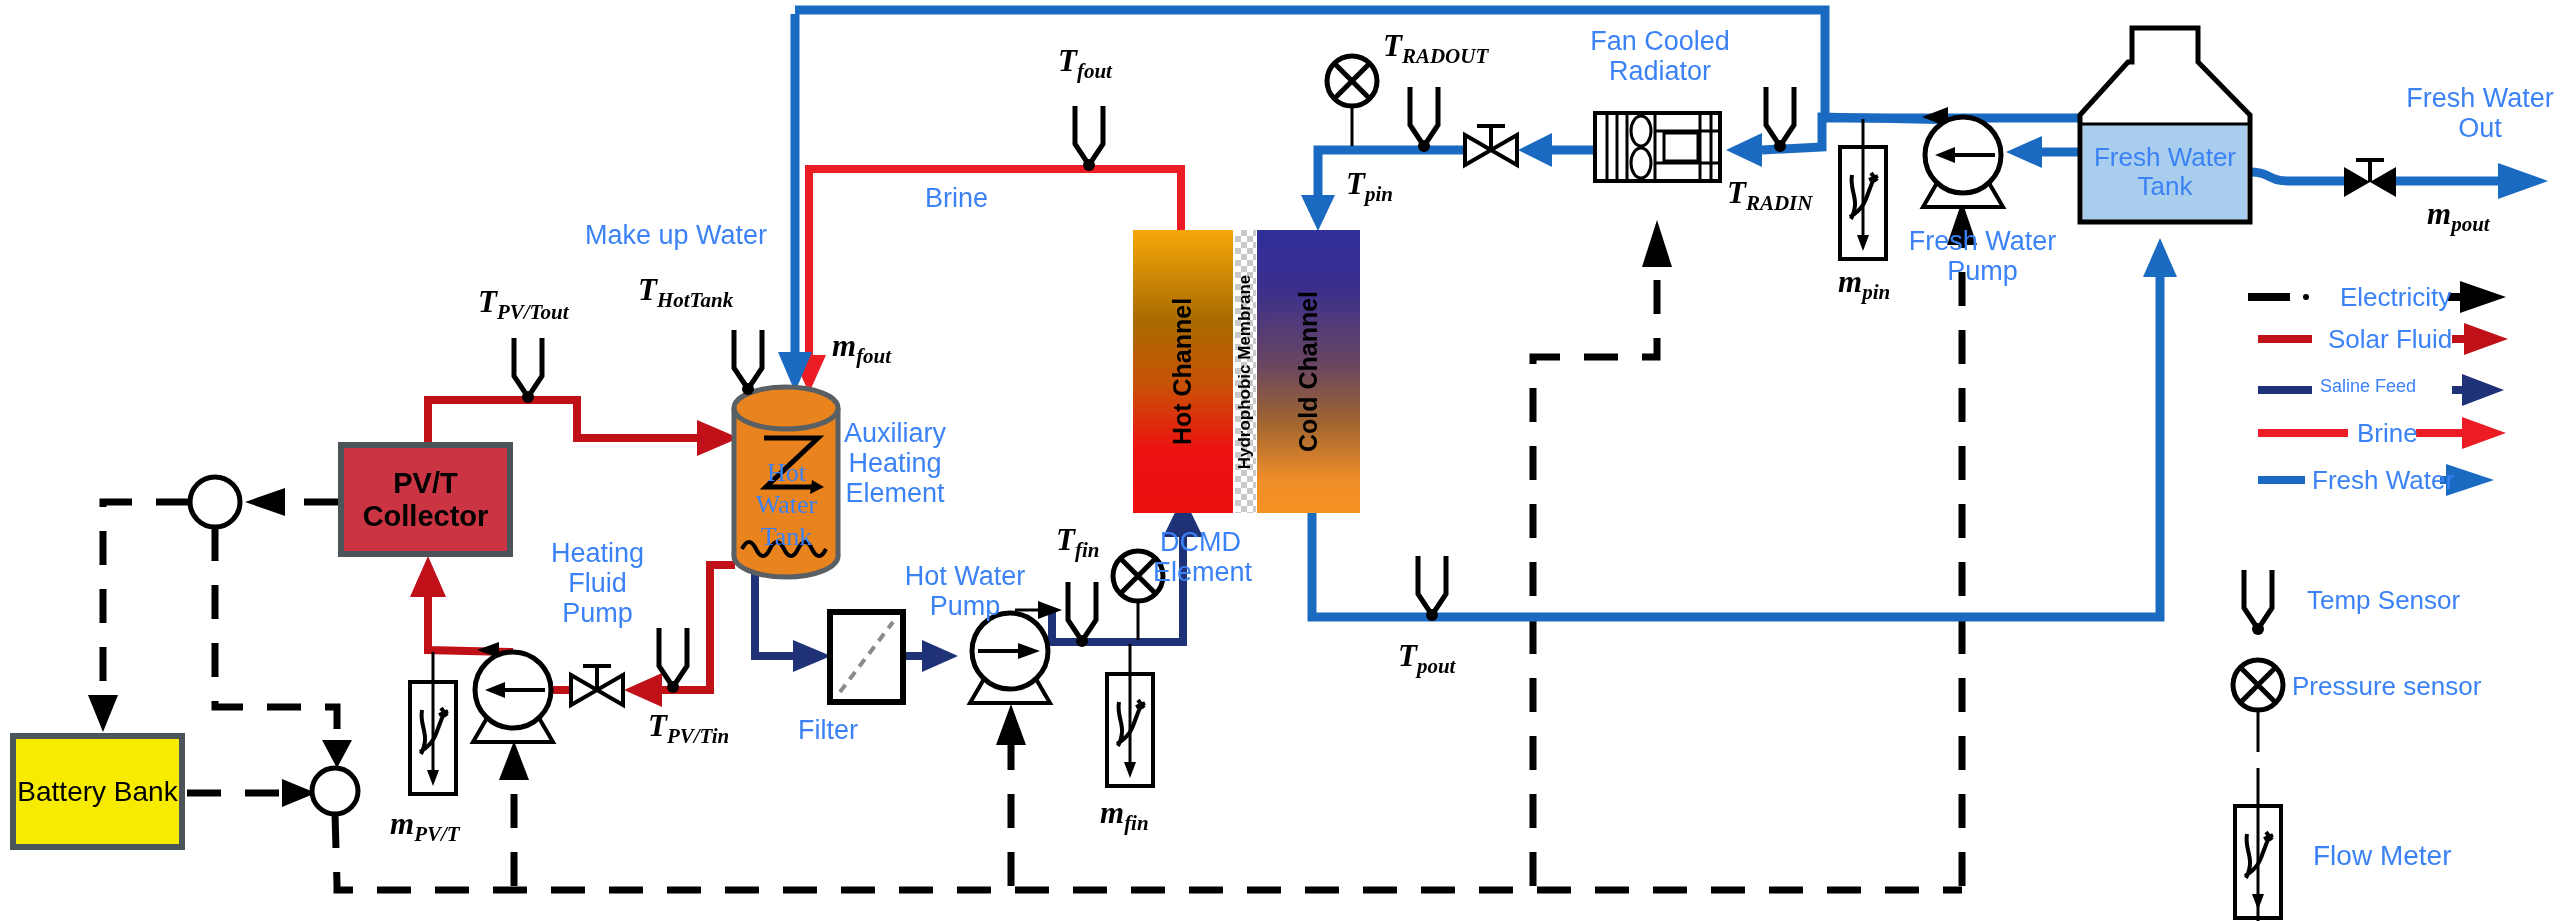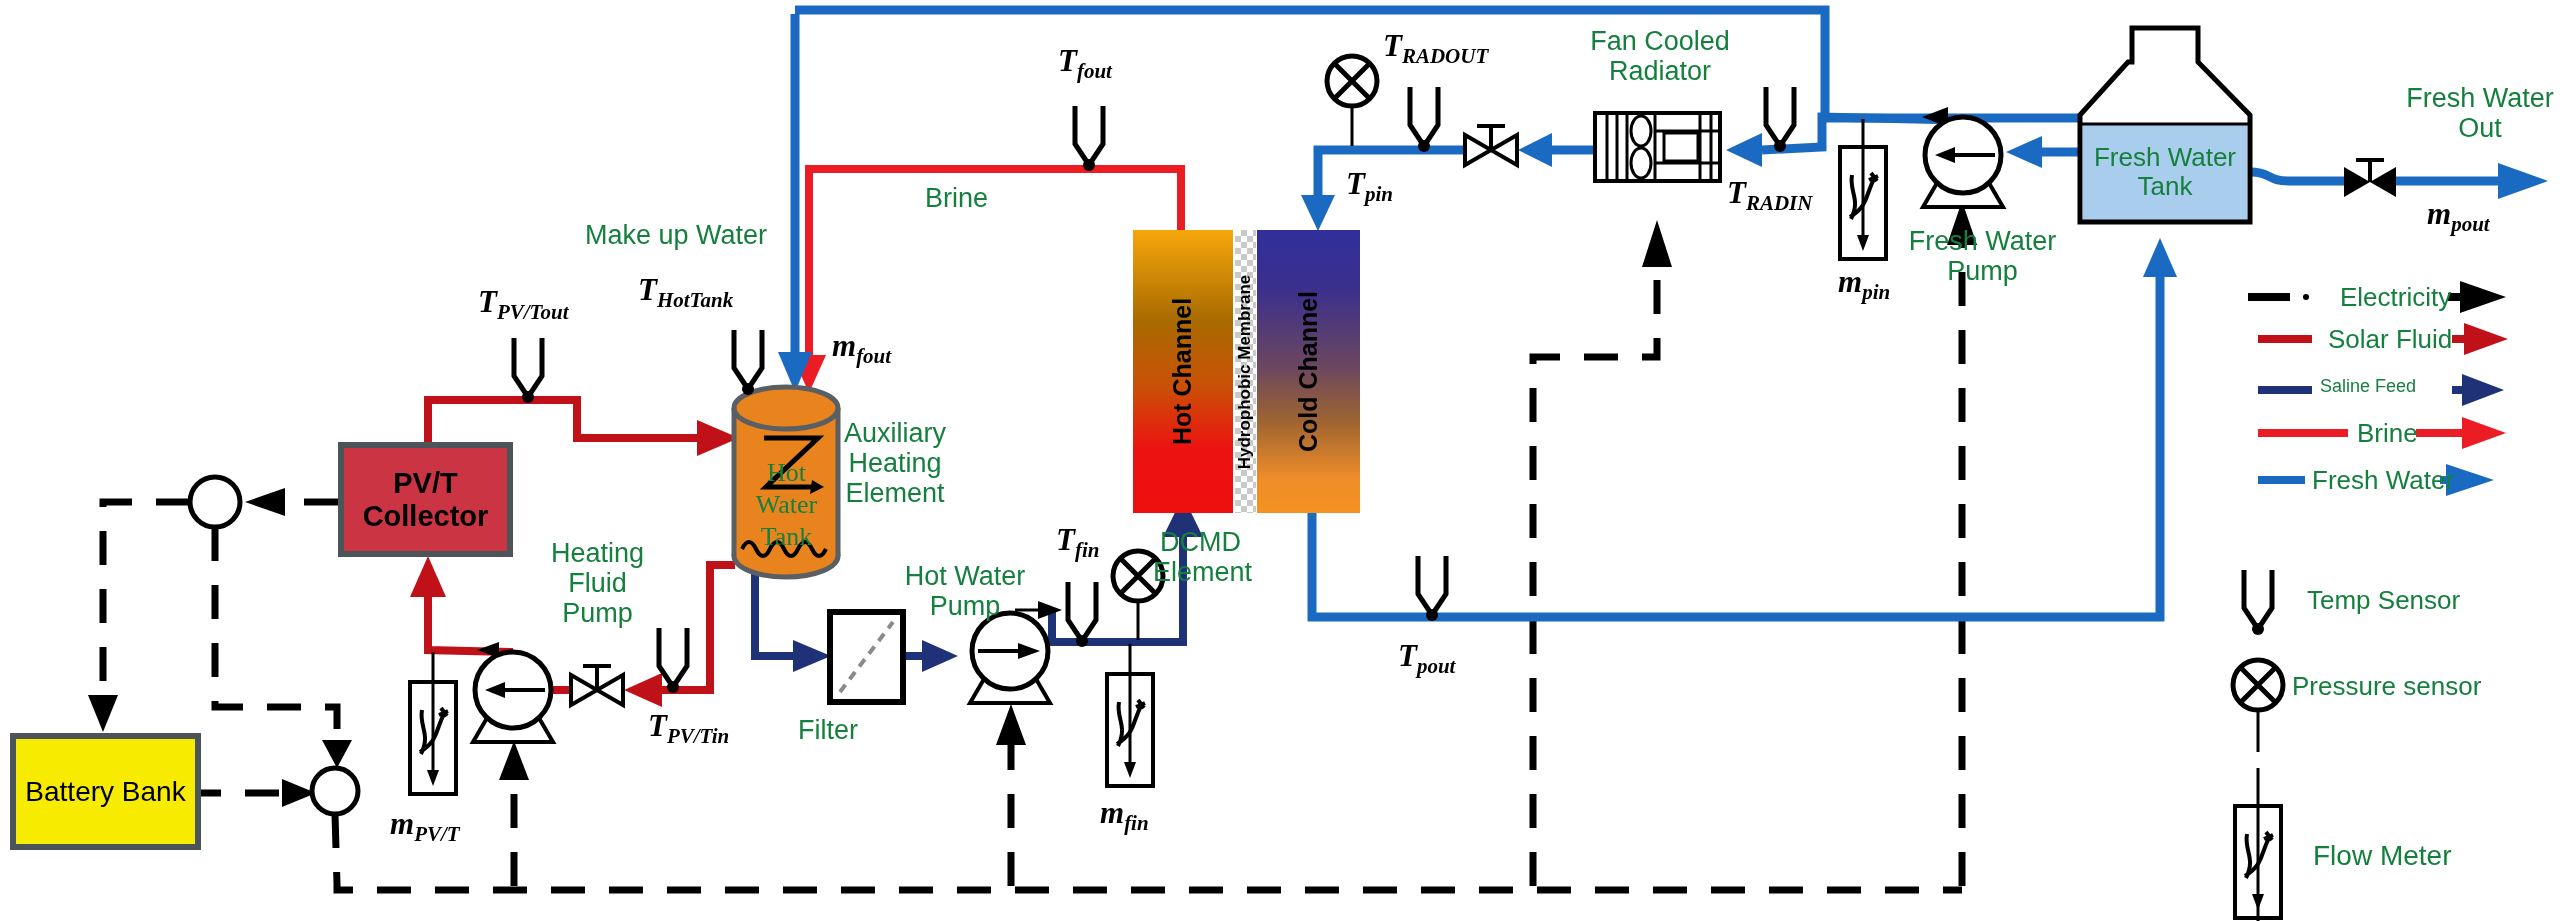--- a/index.html
+++ b/index.html
@@ -1,29 +1,29 @@
 <!DOCTYPE html>
 <html><head>
 <meta charset="utf-8">
 <style>
   html,body{margin:0;padding:0;background:#fff;}
   #canvas{position:relative;width:2560px;height:921px;background:#fff;overflow:hidden;
           font-family:"Liberation Sans",sans-serif;}
   #net{position:absolute;left:0;top:0;}
-  .lbl{position:absolute;color:#15803d;font-size:27px;line-height:1.12;white-space:nowrap;}
+  .lbl{position:absolute;color:#3b82f6;font-size:27px;line-height:1.12;white-space:nowrap;}
   .ctr{text-align:center;}
   .math{position:absolute;color:#000;font-family:"Liberation Serif",serif;
         font-style:italic;font-weight:700;font-size:31px;white-space:nowrap;}
   .math sub{font-size:21px;font-weight:700;}
   .boxlbl{display:flex;align-items:center;justify-content:center;flex-direction:column;}
   .vtext{position:absolute;display:flex;align-items:center;justify-content:center;}
   .vtext>span{transform:rotate(-90deg);white-space:nowrap;font-weight:600;font-size:25px;color:#000;}
   .memtext>span{font-size:17px;font-weight:700;}
   
-  .battery{position:absolute;left:10px;top:733px;width:191px;height:117px;background:#F7EB00;
+  .battery{position:absolute;left:10px;top:733px;width:175px;height:117px;background:#F7EB00;
            border:6px solid #4A5459;box-sizing:border-box;font-size:28px;}
   .pvt{position:absolute;left:338px;top:442px;width:175px;height:115px;background:#CB3543;
        border:6px solid #4A5459;box-sizing:border-box;font-size:29px;font-weight:700;}
   .hotch{position:absolute;left:1133px;top:230px;width:100px;height:283px;
          background:linear-gradient(180deg,#F6A70B 0%,#A96B00 32%,#C95106 55%,#ED1111 78%,#EE0F0F 100%);}
   .membr{position:absolute;left:1235px;top:230px;width:21px;height:283px;
          background:repeating-conic-gradient(#c9c9c9 0% 25%,#ffffff 0% 50%) 0 0/12px 12px;}
   .coldch{position:absolute;left:1257px;top:230px;width:103px;height:283px;
           background:linear-gradient(180deg,#312F9B 0%,#3A2F8E 20%,#6A4660 48%,#A06530 68%,#EF8D2A 88%,#F49222 100%);}
   .fwlabel{position:absolute;left:2083px;top:125px;width:164px;height:94px;font-size:26px;}

